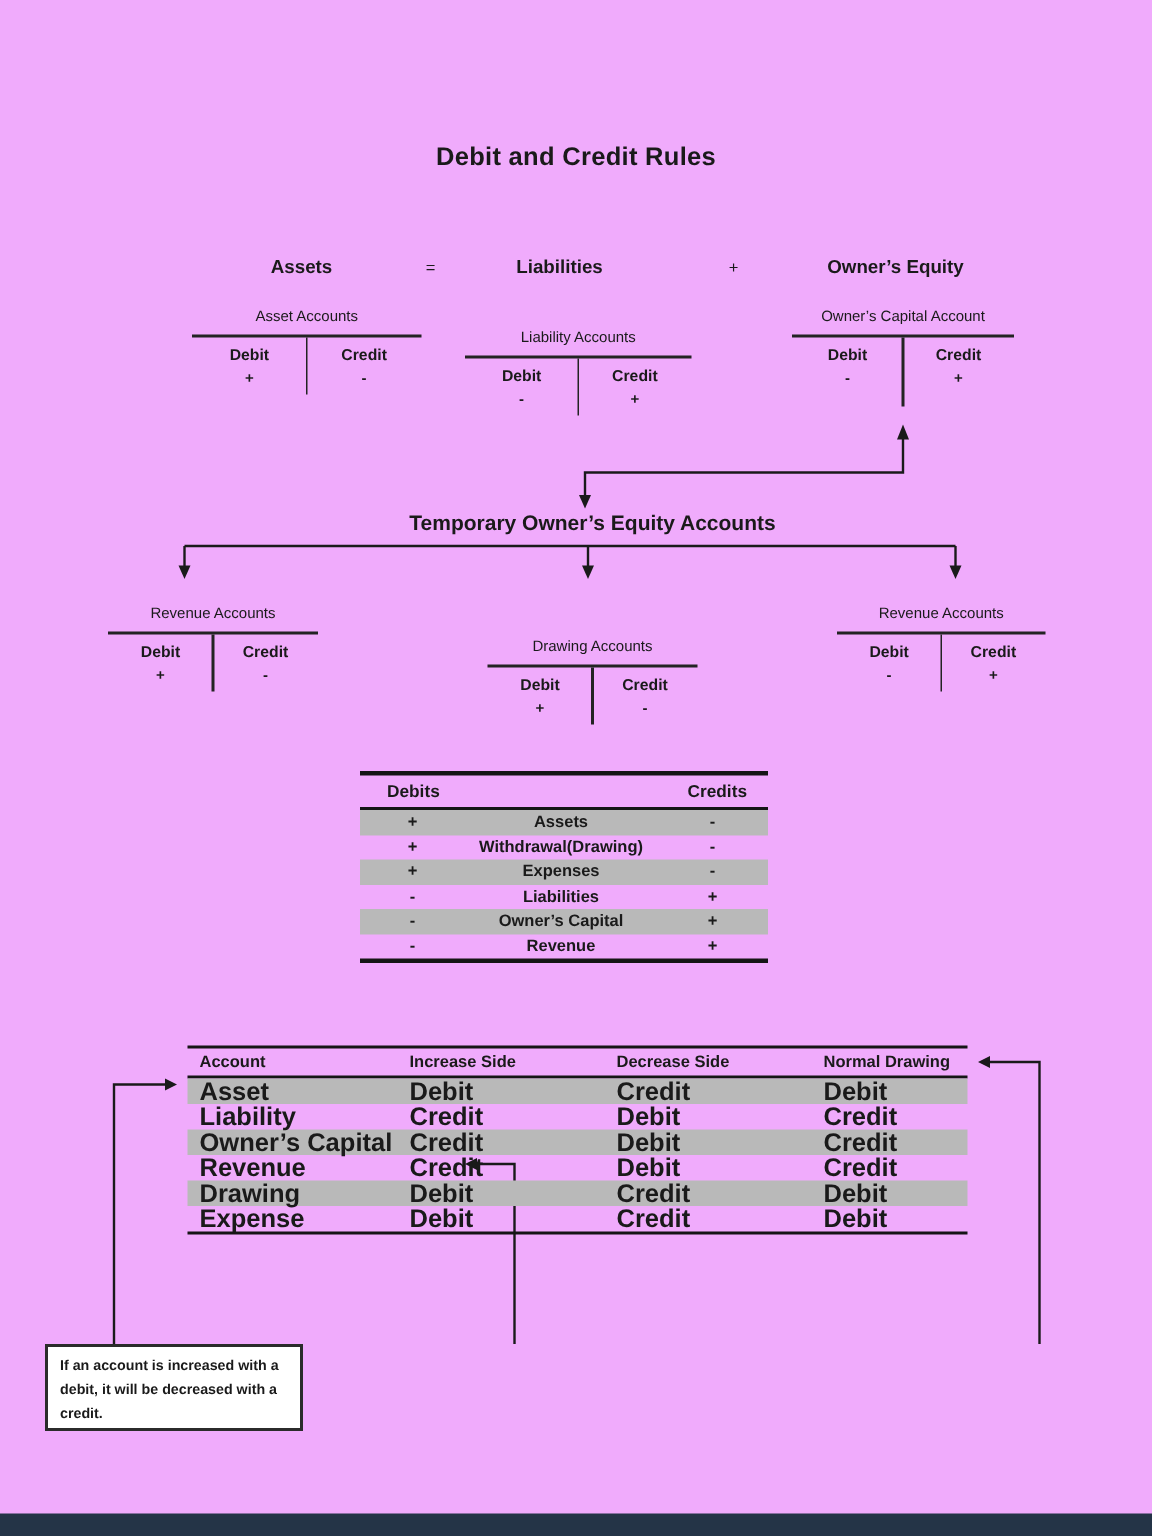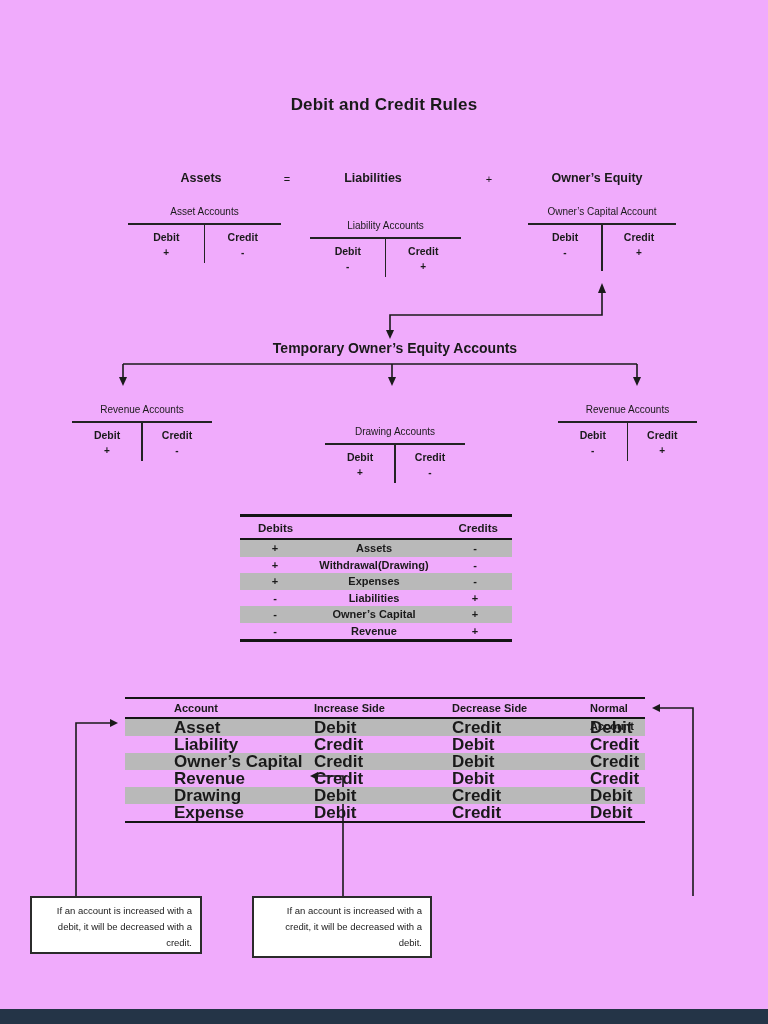--- a/index.html
+++ b/index.html
@@ -50,28 +50,28 @@
   .dcrow .c2{flex:1;text-align:center;}
   .dcrow .c3{width:74px;text-align:center;}
   .shaded{background:#b9b9b9;}
 
   
   .sumtable{position:absolute;left:125px;top:697px;width:520px;
             border-top:2px solid #151515;border-bottom:2px solid #151515;}
   .sumhead{display:flex;height:18px;line-height:18px;border-bottom:2px solid #151515;
            font-size:11px;font-weight:700;}
   .sumrow{display:flex;height:17px;line-height:17px;font-size:17px;font-weight:700;}
-  .s1{width:132px;padding-left:8px;margin-left:41px;}
+  .s1{width:132px;padding-left:8px;}
   .s2{width:130px;padding-left:8px;}
   .s3{width:130px;padding-left:8px;}
   .s4{flex:1;padding-left:8px;}
 
   
   .note{position:absolute;border:2px solid #2b2b2b;background:#fff;
-        font-size:9.5px;font-weight:400;line-height:1.7;padding:5px 8px;text-align:right;}
+        font-size:9.5px;font-weight:700;line-height:1.7;padding:5px 8px;}
   .note1{left:30px;top:896px;width:152px;height:44px;}
   .note2{left:252px;top:896px;width:160px;height:48px;}
   .note3{left:530px;top:896px;width:172px;height:64px;}
 
   .footer-bar{position:absolute;left:0;right:0;bottom:0;height:15px;background:#243447;}
 </style>
 </head>
 <body>
 
 <div class="page">
@@ -241,21 +241,21 @@
       <span class="c2">Revenue</span>
       <span class="c3">+</span>
     </div>
   </div>
 
   <div class="sumtable">
     <div class="sumhead">
       <span class="s1">Account</span>
       <span class="s2">Increase Side</span>
       <span class="s3">Decrease Side</span>
-      <span class="s4">Normal Account</span>
+      <span class="s4">Normal Drawing</span>
     </div>
     <div class="sumrow shaded">
       <span class="s1">Asset</span>
       <span class="s2">Debit</span>
       <span class="s3">Credit</span>
       <span class="s4">Debit</span>
     </div>
     <div class="sumrow">
       <span class="s1">Liability</span>
       <span class="s2">Credit</span>
@@ -282,17 +282,16 @@
     </div>
     <div class="sumrow">
       <span class="s1">Expense</span>
       <span class="s2">Debit</span>
       <span class="s3">Credit</span>
       <span class="s4">Debit</span>
     </div>
   </div>
 
   <div class="note note1">If an account is increased with a debit, it will be decreased with a credit.</div>
-  <div class="note note2">If an account is increased with a credit, it will be decreased with a debit.</div>
 
   <div class="footer-bar"></div>
 
 </div>
 
 </body></html>

